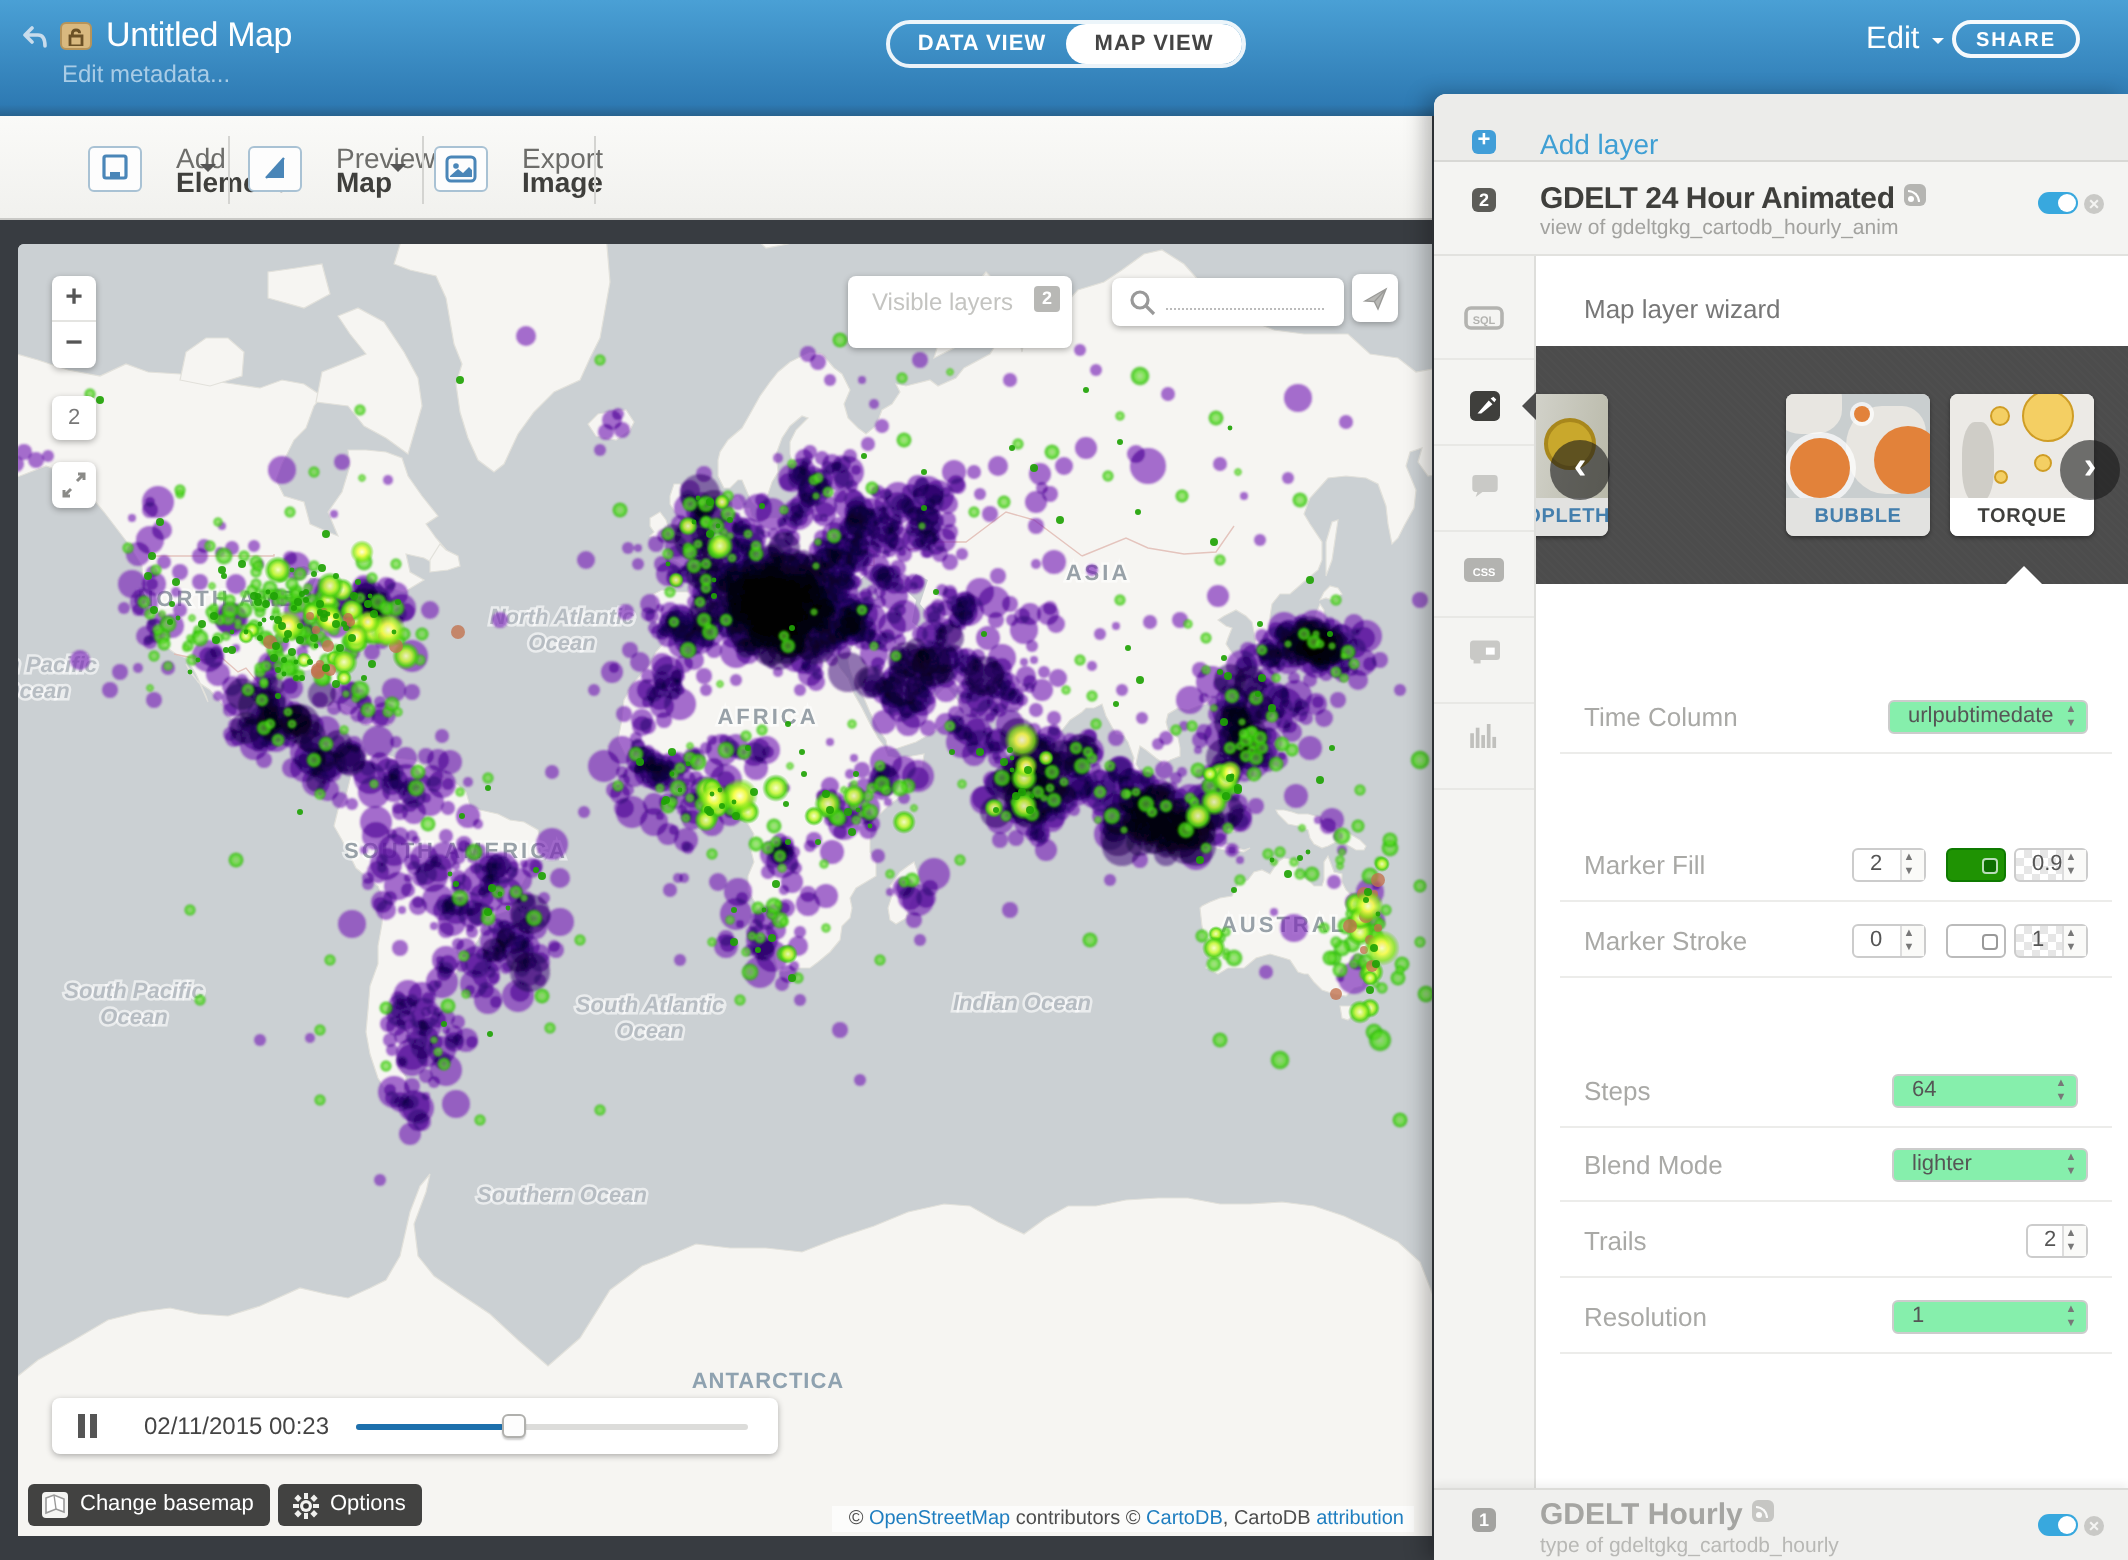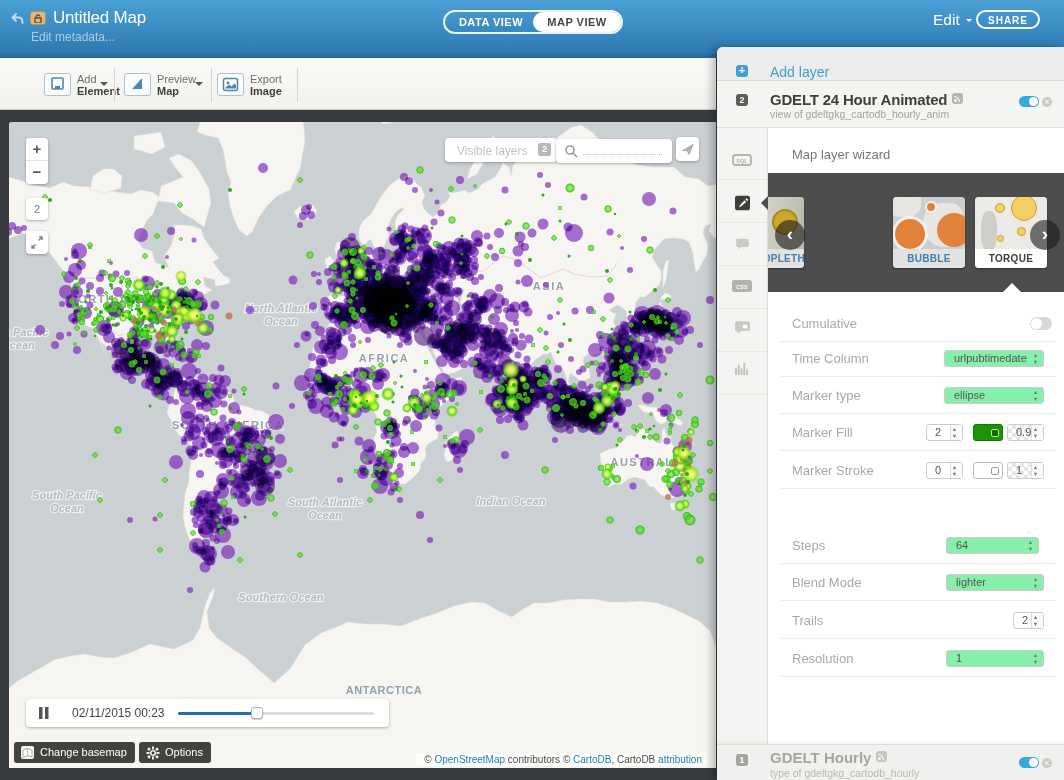--- a/index.html
+++ b/index.html
@@ -23,21 +23,21 @@
 .hsub{position:absolute;left:31px;top:30px;font-size:12px;color:#a8cce6}
 #viewtog{position:absolute;left:443px;top:10px;width:180px;height:24px;border:2px solid rgba(255,255,255,.9);border-radius:14px;z-index:31}
 #viewtog .dv{position:absolute;left:0;top:0;width:92px;height:20px;line-height:20px;text-align:center;color:#fff;font-size:11px;font-weight:bold;letter-spacing:.5px}
 #viewtog .mv{position:absolute;right:0;top:0;width:88px;height:20px;line-height:20px;background:#fff;border-radius:11px;text-align:center;color:#444;font-size:11px;font-weight:bold;letter-spacing:.5px}
 .hedit{position:absolute;left:933px;top:11px;font-size:15.5px;color:#fff}
 .hedit:after{content:"";position:absolute;right:-12px;top:8px;border:3.5px solid transparent;border-top-color:#fff}
 #sharebtn{position:absolute;left:976px;top:10px;width:64px;height:19px;border:2px solid rgba(255,255,255,.95);border-radius:11px;color:#fff;font-size:10px;font-weight:bold;letter-spacing:1px;text-align:center;line-height:18px}
 #toolbar{position:absolute;left:0;top:58px;width:716px;height:52px;background:linear-gradient(#fafaf8,#f1f1ee);border-bottom:1px solid #c9c9c6;z-index:20}
 .tbtn{position:absolute;top:15px;height:24px}
 .tico{position:absolute;left:0;top:0;width:27px;height:23px;background:#fdfdfd;border:1px solid #a9c2d4;border-radius:3px}
-.tlab{position:absolute;left:33px;top:0;font-size:11px;color:#6d6d6a;line-height:12px;white-space:nowrap}
+.tlab{position:absolute;left:44px;top:0;font-size:14px;color:#6d6d6a;line-height:12px;white-space:nowrap}
 .tlab b{color:#3f3f3c}
 .tcaret{position:absolute;top:9px;border:4px solid transparent;border-top-color:#555}
 .tsep{position:absolute;top:10px;width:1px;height:34px;background:#d4d4d1}
 #sidebar{position:absolute;left:717px;top:47px;width:347px;height:733px;background:#f0f0ee;border-radius:6px 0 0 0;box-shadow:-5px 0 10px rgba(0,0,0,.25);z-index:40}
 #addlayer{position:absolute;left:0;top:0;width:347px;height:34px;background:#ececea;border-radius:6px 0 0 0;border-bottom:1px solid #d8d8d5}
 #addlayer .plus{position:absolute;left:19px;top:18px;width:12px;height:12px;background:#419ed8;border-radius:3px;color:#fff;font-size:11px;line-height:11px;text-align:center;font-weight:bold}
 #addlayer .al{position:absolute;left:53px;top:17px;font-size:14px;color:#3f9fd4}
 #lhead{position:absolute;left:0;top:34px;width:347px;height:47px;background:#f4f4f2;border-bottom:1px solid #e2e2df}
 #lhead .num{position:absolute;left:19px;top:13px;width:12px;height:12px;background:#5c5c58;border-radius:3px;color:#fff;font-size:9px;font-weight:bold;text-align:center;line-height:12px}
 #lhead .t{position:absolute;left:53px;top:10px;font-size:15px;font-weight:bold;letter-spacing:-.2px;color:#3f3f3c}
@@ -76,21 +76,21 @@
 .swatch i{position:absolute;right:3px;top:4px;width:8px;height:8px;border-radius:2px}
 #lfoot{position:absolute;left:0;top:697px;width:347px;height:36px;background:#f0f0ee;border-top:1px solid #dcdcd9;box-shadow:0 -2px 4px rgba(0,0,0,.06)}
 #lfoot .num{position:absolute;left:19px;top:9px;width:12px;height:12px;background:#a3a3a0;border-radius:3px;color:#fff;font-size:9px;font-weight:bold;text-align:center;line-height:12px}
 #lfoot .t{position:absolute;left:53px;top:4px;font-size:15px;font-weight:bold;color:#a5a5a2}
 #lfoot .v{position:absolute;left:53px;top:22px;font-size:10.5px;color:#b8b8b5}
 .mwidget{position:absolute;background:#fff;border-radius:4px;box-shadow:0 1px 3px rgba(0,0,0,.3);z-index:10}
 #zoombox{left:26px;top:138px;width:22px;height:46px}
 #zoombox .zp{position:absolute;width:22px;height:23px;color:#555;font-size:15px;font-weight:bold;text-align:center;line-height:22px}
 #zlvl{left:26px;top:198px;width:22px;height:22px;color:#777;font-size:11px;text-align:center;line-height:22px}
 #fsbox{left:26px;top:231px;width:22px;height:23px}
-#vlayers{left:445px;top:138px;width:112px;height:24px}
+#vlayers{left:424px;top:138px;width:112px;height:36px}
 #vlayers .t{position:absolute;left:12px;top:6px;font-size:12px;color:#c4c4c1}
 #vlayers .b{position:absolute;right:6px;top:5px;width:13px;height:13px;background:#b8b8b5;border-radius:2px;color:#fff;font-size:9px;font-weight:bold;text-align:center;line-height:13px}
 #searchbox{left:556px;top:139px;width:116px;height:24px}
 #sendbox{left:676px;top:137px;width:23px;height:24px}
 #timeline{left:26px;top:699px;width:363px;height:28px}
 #basemapbtn{position:absolute;left:14px;top:742px;height:21px;background:rgba(50,50,50,.92);border-radius:3px;color:#fff;font-size:11px;line-height:21px;padding:0 8px 0 26px;z-index:10}
 #optionsbtn{position:absolute;left:139px;top:742px;height:21px;background:rgba(50,50,50,.92);border-radius:3px;color:#fff;font-size:11px;line-height:21px;padding:0 8px 0 26px;z-index:10}
 .bico{position:absolute;left:7px;top:4px;width:13px;height:13px;background:#f4f4f2;border-radius:2px}
 #attrib{position:absolute;left:0px;top:753px;width:707px;text-align:right;font-size:10px;color:#4d4d4d;height:14px;line-height:14px;z-index:9}
 #attrib span{background:rgba(255,255,255,.65);padding:1px 5px 1px 8px}
@@ -3654,35 +3654,23 @@
               <div style="position:absolute;left:42px;top:30px;width:9px;height:9px;border-radius:50%;background:#f4cf63;border:1.5px solid #cf9d25"></div>
               <div style="position:absolute;left:22px;top:38px;width:7px;height:7px;border-radius:50%;background:#f4cf63;border:1.5px solid #cf9d25"></div>
             </div>
             <div class="lab">TORQUE</div>
           </div>
 <div class="cnav" style="left:7px">‹</div>
           <div class="cnav" style="left:262px">›</div>
 <div class="notch"></div>
 </div>
         <div class="sidearrow"></div>
-<div class="frow" style="top:177px">
-          <span class="lb">Cumulative</span>
-          <span class="tog off" style="right:0;top:12px;width:22px;height:13px;border-radius:7px">
-            <i style="width:11px;height:11px"></i>
-          </span>
-          <div class="bline"></div>
-        </div>
         <div class="frow" style="top:212px">
           <span class="lb">Time Column</span>
           <span class="fsel" style="left:152px;width:100px">urlpubtimedate<span class="arr">▲<br>▼</span></span>
-          <div class="bline"></div>
-        </div>
-        <div class="frow" style="top:249px">
-          <span class="lb">Marker type</span>
-          <span class="fsel" style="left:152px;width:100px">ellipse<span class="arr">▲<br>▼</span></span>
           <div class="bline"></div>
         </div>
         <div class="frow" style="top:286px">
           <span class="lb">Marker Fill</span>
           <span class="stp" style="left:134px;width:37px">2<span class="sbt">
               <span class="arr">▲<br>▼</span>
             </span></span>
           <span class="swatch" style="left:181px;background:#1f9303;border-color:#0e7a00">
             <i style="background:#0d6e02;border:1px solid #baddba"></i>
           </span>

